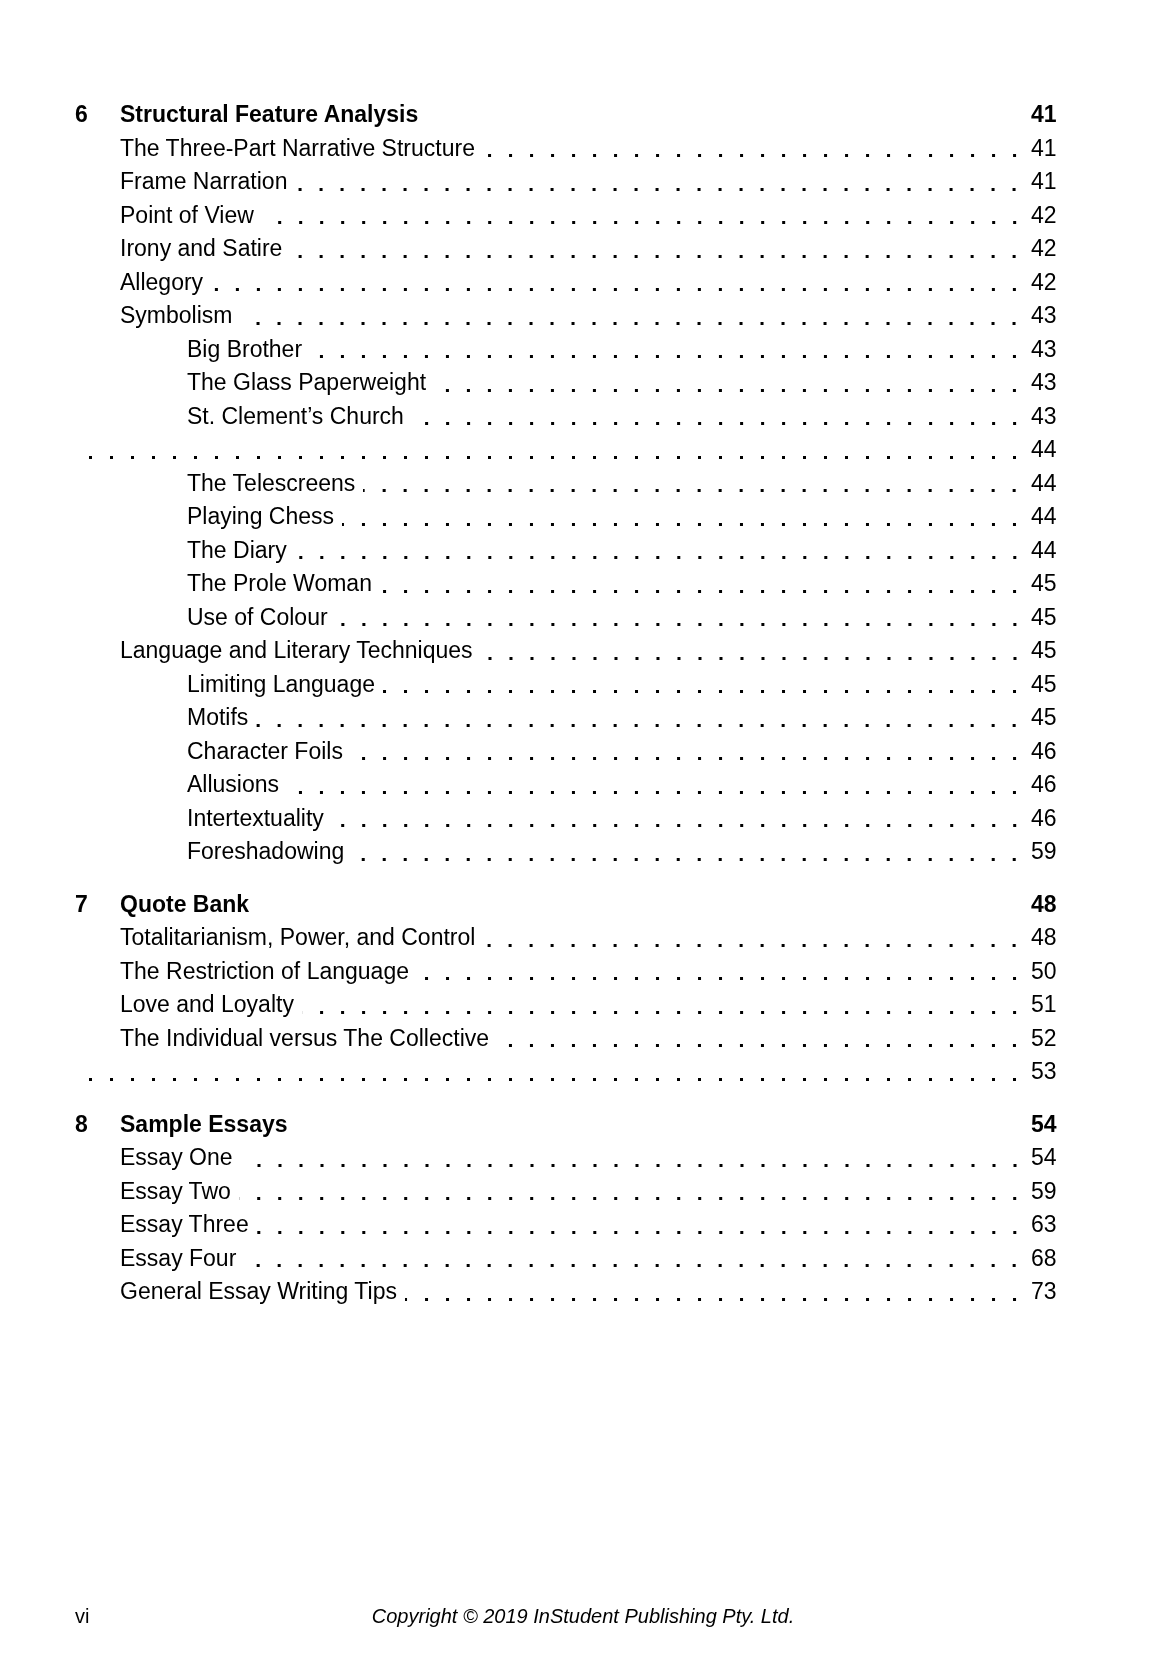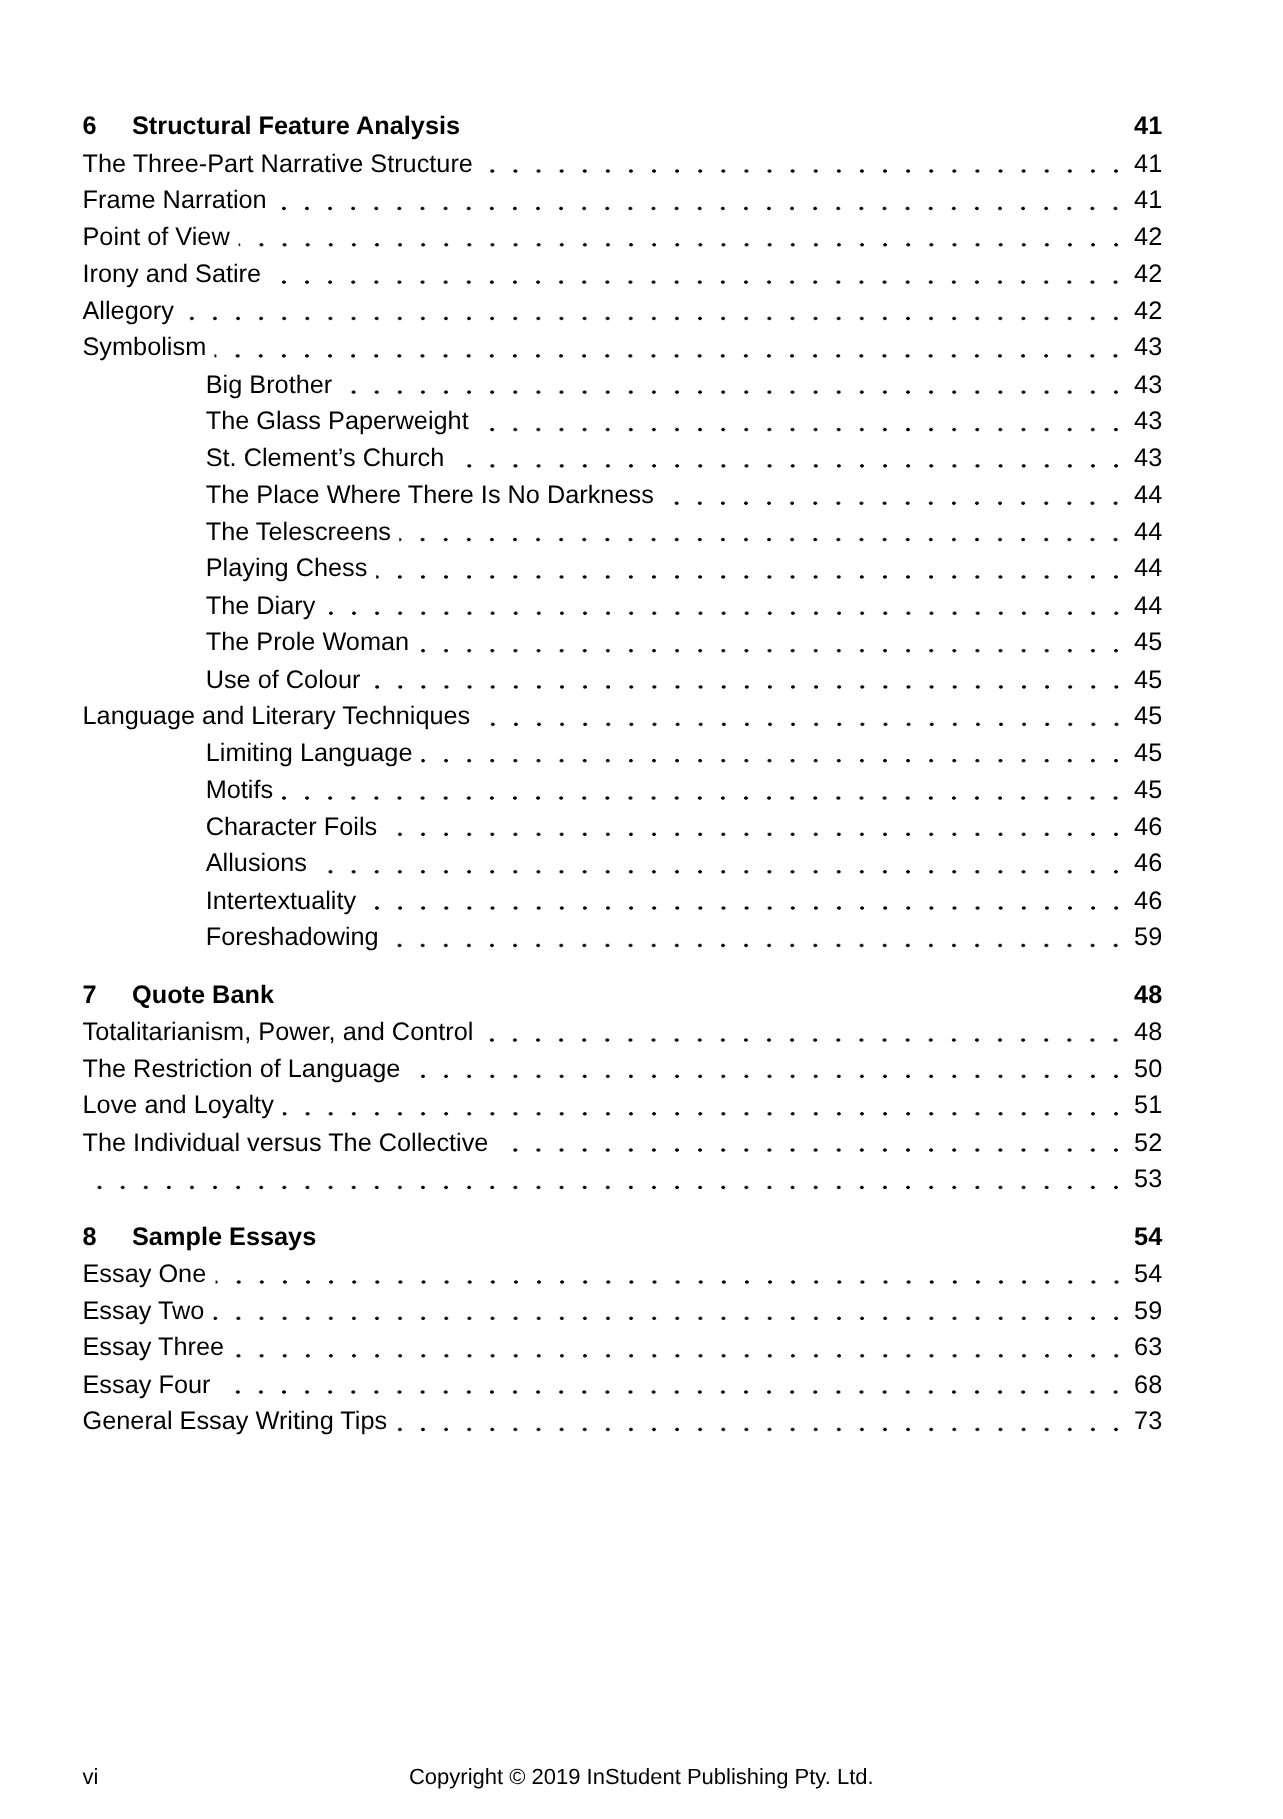--- a/index.html
+++ b/index.html
@@ -34,21 +34,21 @@
     font-weight: bold;
     margin-top: 19px;
   }
   .chap-num {
     width: 45px;
     flex: 0 0 45px;
   }
   .row .title {
     flex: 0 0 auto;
   }
-  .row.lvl1 .title { }
+  .row.lvl1 .title { margin-left: 45px; }
   .row.lvl2 .title { margin-left: 112px; }
   .leader {
     flex: 1 1 auto;
     align-self: stretch;
     margin-left: 8px;
     background-image: radial-gradient(circle, #000 1.45px, rgba(0,0,0,0) 1.8px);
     background-size: 21px 3px;
     background-repeat: repeat-x;
     background-position: right 6px bottom 8px;
   }
@@ -69,20 +69,21 @@
     font-weight: normal;
   }
   .footer-center {
     position: absolute;
     left: 0;
     right: 0;
     bottom: 26px;
     font-size: 20px;
     line-height: 24px;
     text-align: center;
+    font-style: italic;
   }
 </style>
 </head>
 <body>
 
 <div class="page">
   <div class="toc" id="toc">
       <div class="row chapter">
         <span class="chap-num">6</span>
         <span class="title">Structural Feature Analysis</span>
@@ -128,21 +129,20 @@
         <span class="title">The Glass Paperweight</span>
         <span class="leader"></span>
         <span class="pagenum">43</span>
       </div>
       <div class="row lvl2">
         <span class="title">St. Clement’s Church</span>
         <span class="leader"></span>
         <span class="pagenum">43</span>
       </div>
       <div class="row lvl2">
-        <span class="title">The Place Where There Is No Darkness</span>
         <span class="leader"></span>
         <span class="pagenum">44</span>
       </div>
       <div class="row lvl2">
         <span class="title">The Telescreens</span>
         <span class="leader"></span>
         <span class="pagenum">44</span>
       </div>
       <div class="row lvl2">
         <span class="title">Playing Chess</span>

